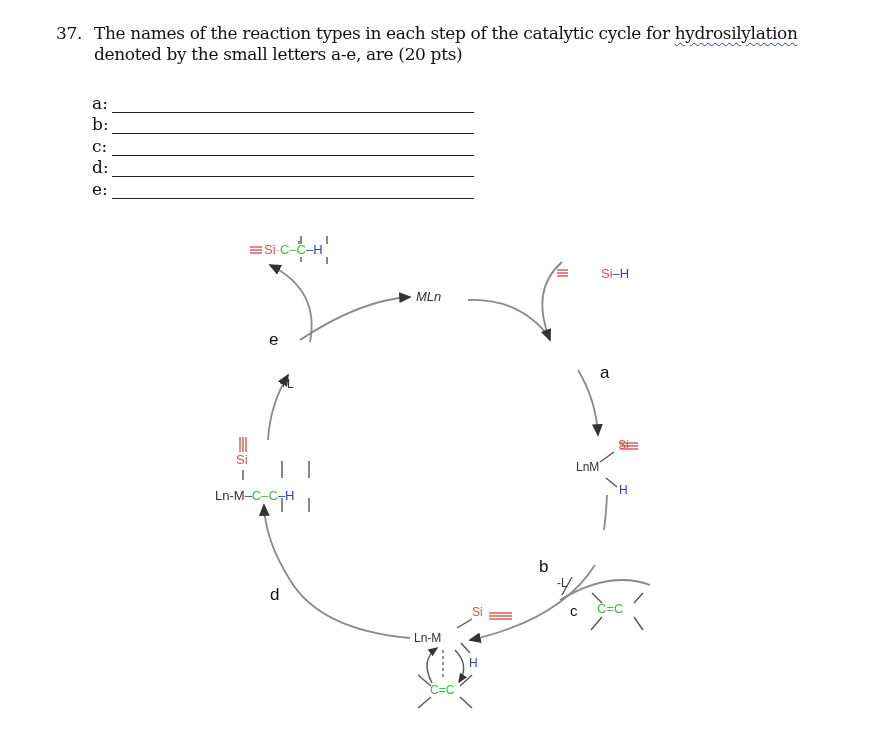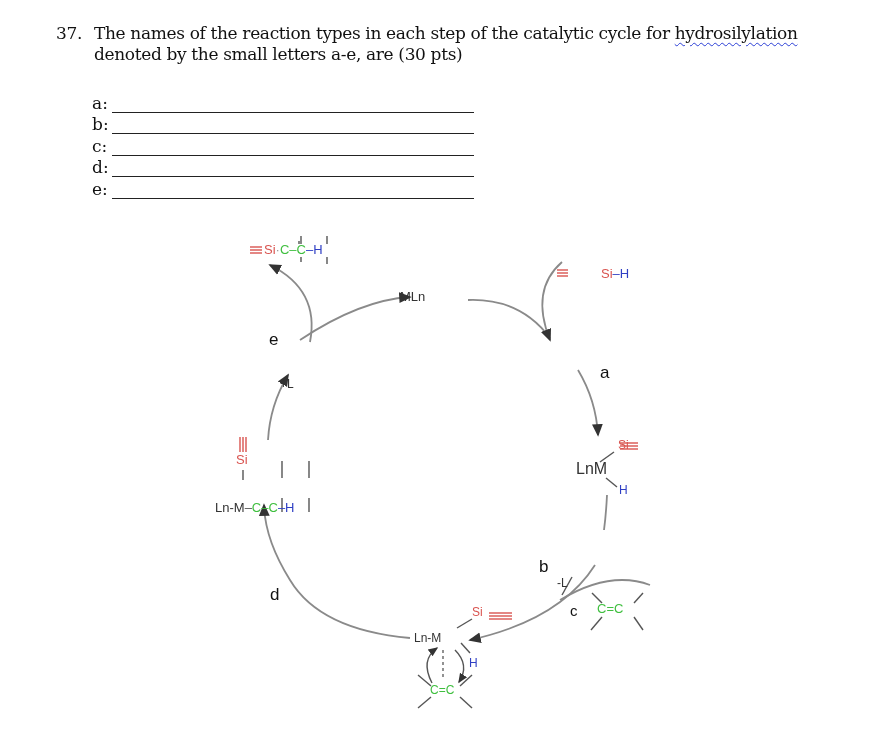--- a/index.html
+++ b/index.html
@@ -67,21 +67,21 @@
     .red { color: #d9534f; }
     .green { color: #3fbf3f; }
     .blue { color: #2f3fc4; }
     .dark { color: #333; }
   </style>
 </head>
 <body>
 
 <div class="question">
   <div class="q-line"><span class="q-num">37.</span><span>The names of the reaction types in each step of the catalytic cycle for </span><span class="squiggle">hydrosilylation</span></div>
-  <div class="q-line q-indent">denoted by the small letters a-e, are (30 pts)</div>
+  <div class="q-line q-indent">denoted by the small letters a-e, are (20 pts)</div>
 </div>
 
 <div class="answers">
   <div class="answer-row">
     <span class="answer-label">a:</span>
     <span class="answer-line"></span>
   </div>
   <div class="answer-row">
     <span class="answer-label">b:</span>
     <span class="answer-line"></span>
@@ -183,45 +183,45 @@
     <path d="M455,650 Q470,665 459,682" marker-end="url(#ah)"></path>
   </g>
 </svg>
 
 <div class="lbl step" style="left:269px;top:330px;">e</div>
 <div class="lbl step" style="left:600px;top:363px;">a</div>
 <div class="lbl step" style="left:539px;top:557px;">b</div>
 <div class="lbl step" style="left:570px;top:602px;font-size:15px;">c</div>
 <div class="lbl step" style="left:270px;top:585px;">d</div>
 
-<div class="lbl dark" style="left:400px;top:289px;">MLn</div>
+<div class="lbl dark" style="left:416px;top:289px;font-style:italic;">MLn</div>
 
 <div class="lbl" style="left:264px;top:242px;text-align:center;">
   <span class="red">Si</span><span style="color:#999">·</span><span class="green">C</span><span class="green">–</span><span class="green">C</span><span class="blue">–</span><span class="blue">H</span>
 </div>
 
 <div class="lbl" style="left:569px;top:266px;margin-left:32px;">
   <span class="red">Si</span><span class="blue">–</span><span class="blue">H</span>
 </div>
 
 <div class="lbl red" style="left:618px;top:438px;font-size:12px;">Si</div>
-<div class="lbl dark" style="left:576px;top:460px;font-size:16px;">LnM</div>
+<div class="lbl dark" style="left:576px;top:460px;font-size:12px;">LnM</div>
 <div class="lbl blue" style="left:619px;top:483px;font-size:12px;">H</div>
 
 <div class="lbl dark" style="left:557px;top:576px;font-size:12px;">-L</div>
 
 <div class="lbl" style="left:597px;top:601px;font-size:13px;">
   <span class="green">C</span><span class="green">=</span><span class="green">C</span>
 </div>
 
 <div class="lbl red" style="left:472px;top:605px;font-size:12px;">Si</div>
 <div class="lbl dark" style="left:414px;top:631px;font-size:12px;">Ln-M</div>
 <div class="lbl blue" style="left:469px;top:656px;font-size:12px;">H</div>
 <div class="lbl" style="left:430px;top:683px;font-size:12px;">
   <span class="green">C</span><span class="green">=</span><span class="green">C</span>
 </div>
 
 <div class="lbl dark" style="left:280px;top:377px;font-size:12px;">+L</div>
 
 <div class="lbl red" style="left:236px;top:452px;font-size:13px;">Si</div>
-<div class="lbl" style="left:215px;top:500px;font-size:13px;">
+<div class="lbl" style="left:215px;top:488px;font-size:13px;">
   <span class="dark">Ln-M</span><span style="color:#555">–</span><span class="green">C</span><span class="green">–</span><span class="green">C</span><span class="blue">–</span><span class="blue">H</span>
 </div>
 
 </body></html>

